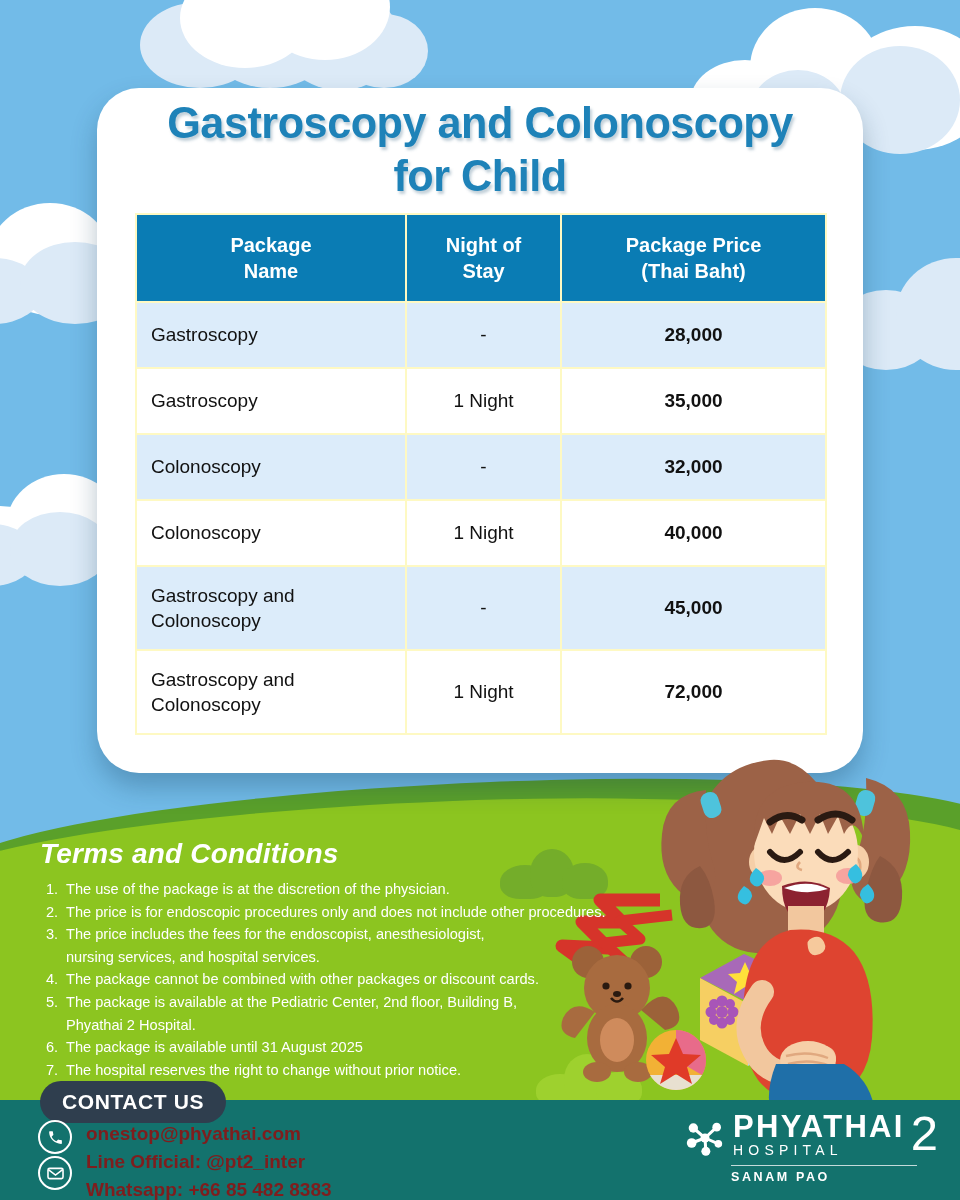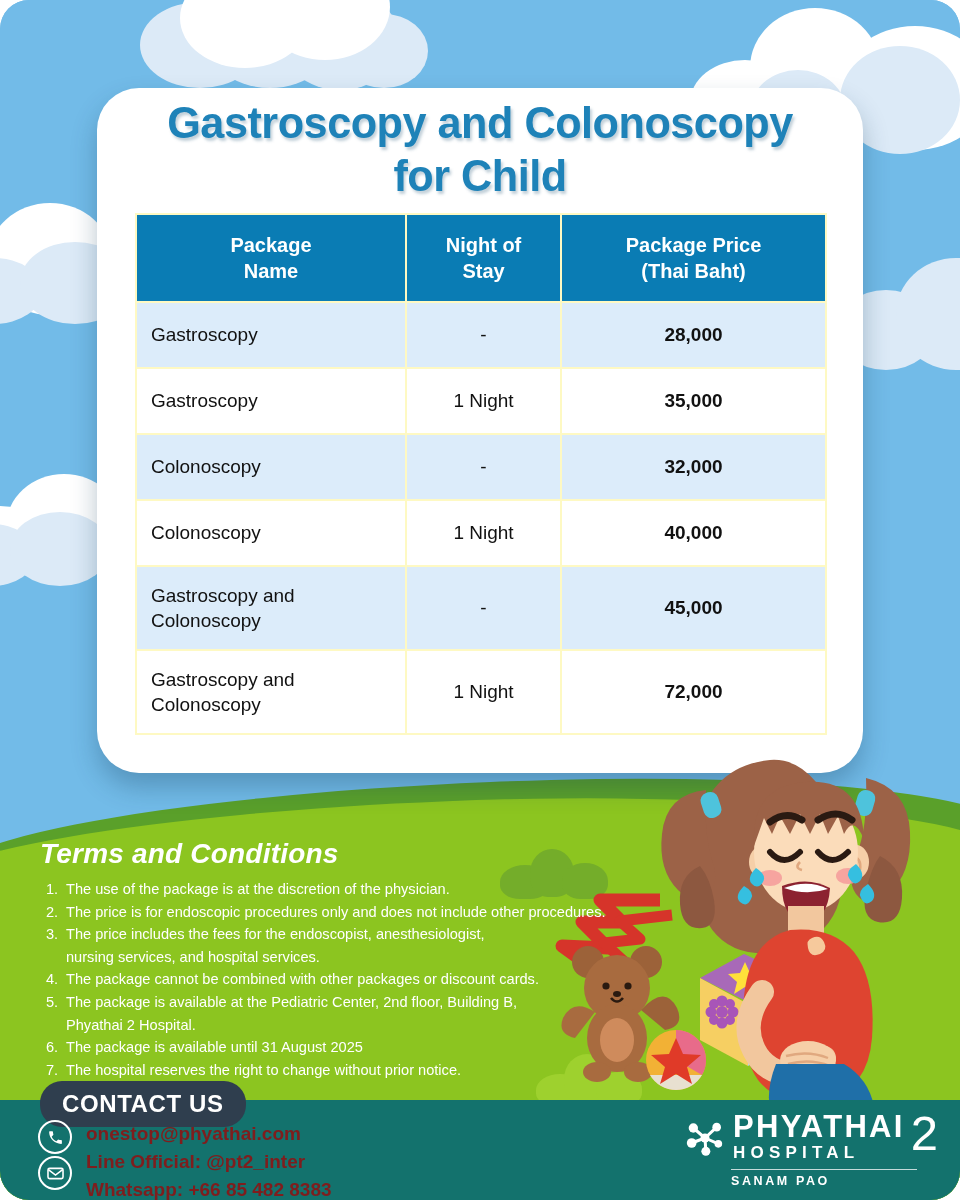--- a/index.html
+++ b/index.html
@@ -6,21 +6,20 @@
   html, body {
     width: 960px; height: 1200px;
     font-family: "Liberation Sans", sans-serif;
     overflow: hidden;
   }
   .poster {
     position: relative;
     width: 960px; height: 1200px;
     background: #72bbe8;
     overflow: hidden;
-    border-radius: 29px;
   }
 
   
   .sky { position:absolute; inset:0 0 340px 0; background:#72bbe8; }
   .cloud { position:absolute; }
   .cloud i {
     position:absolute; border-radius:50%; display:block;
   }
   .cl-white i { background:#ffffff; }
   .cl-pale i  { background:#dceaf7; }
@@ -112,42 +111,42 @@
 
   
   .footer {
     position:absolute; left:0; right:0; bottom:0; height:100px;
     background:#13726d; z-index:8;
   }
   .contact-pill {
     position:absolute; left:40px; top:1081px; z-index:9;
     background:#2f3e4e; color:#fff;
     padding:9px 22px; border-radius:22px;
-    font-size:24px; font-weight:bold; letter-spacing:.6px;
+    font-size:21px; font-weight:bold; letter-spacing:.6px;
   }
   .contact-list { position:absolute; left:86px; top:1120px; z-index:9; }
   .contact-list div {
     color:#7f1d1d; font-size:19px; font-weight:bold; line-height:1.48;
   }
   .cicon {
     position:absolute; z-index:9; width:34px; height:34px;
     border:2.4px solid #fff; border-radius:50%;
     display:flex; align-items:center; justify-content:center;
     color:#fff;
   }
   .cicon.phone { left:38px; top:1120px; }
   .cicon.mail  { left:38px; top:1156px; }
 
   
   .logo { position:absolute; right:22px; top:1112px; z-index:9; color:#fff; }
   .logo-row { display:flex; align-items:flex-start; }
   .logo-mark { width:40px; height:40px; margin-right:8px; margin-top:6px; }
   .logo-text { }
   .logo-main { font-size:31px; font-weight:bold; letter-spacing:2.3px; line-height:.98; }
-  .logo-sub  { font-size:17px; font-weight:bold; letter-spacing:5.2px; line-height:1.25; }
+  .logo-sub  { font-size:14px; font-weight:normal; letter-spacing:5.2px; line-height:1.25; }
   .logo-num  { font-size:49px; font-weight:300; line-height:.86; margin-left:6px; font-family:"Liberation Sans", sans-serif; }
   .logo-rule { height:1.5px; background:rgba(255,255,255,.75); margin:5px 0 4px 46px; width:186px; }
   .logo-loc  { font-size:12.5px; font-weight:bold; letter-spacing:2.6px; margin-left:46px; }
 
   
   .scene { position:absolute; left:0; top:0; width:960px; height:1200px; z-index:5; pointer-events:none; }
 </style>
 </head>
 <body>
 

